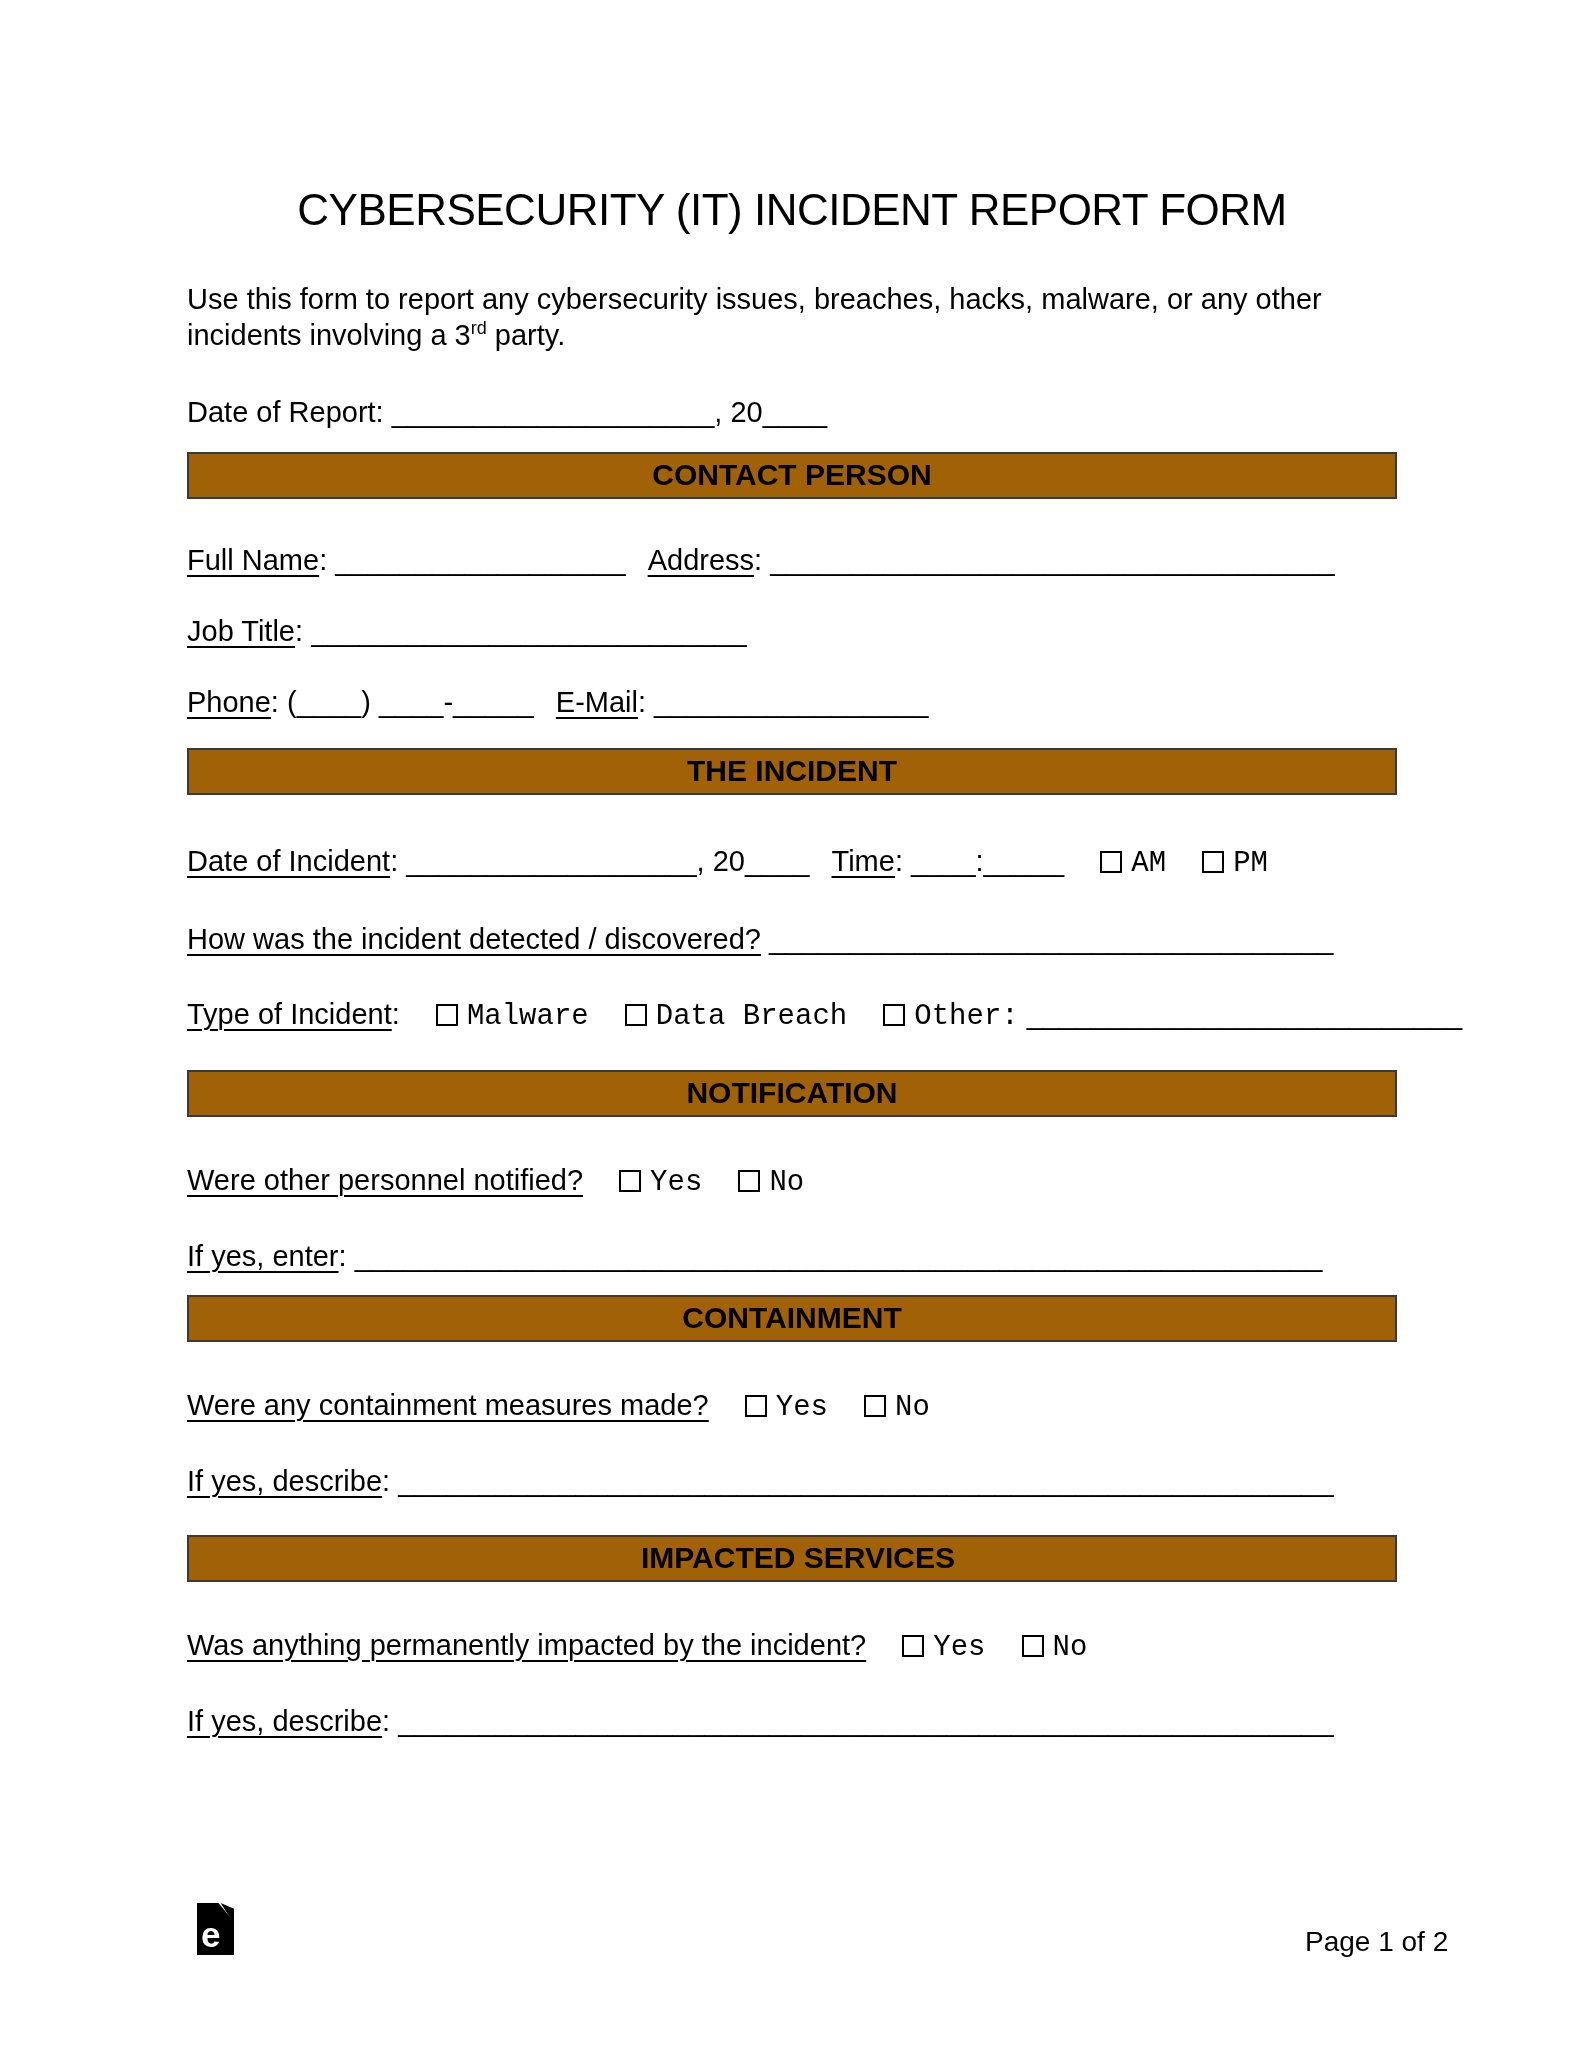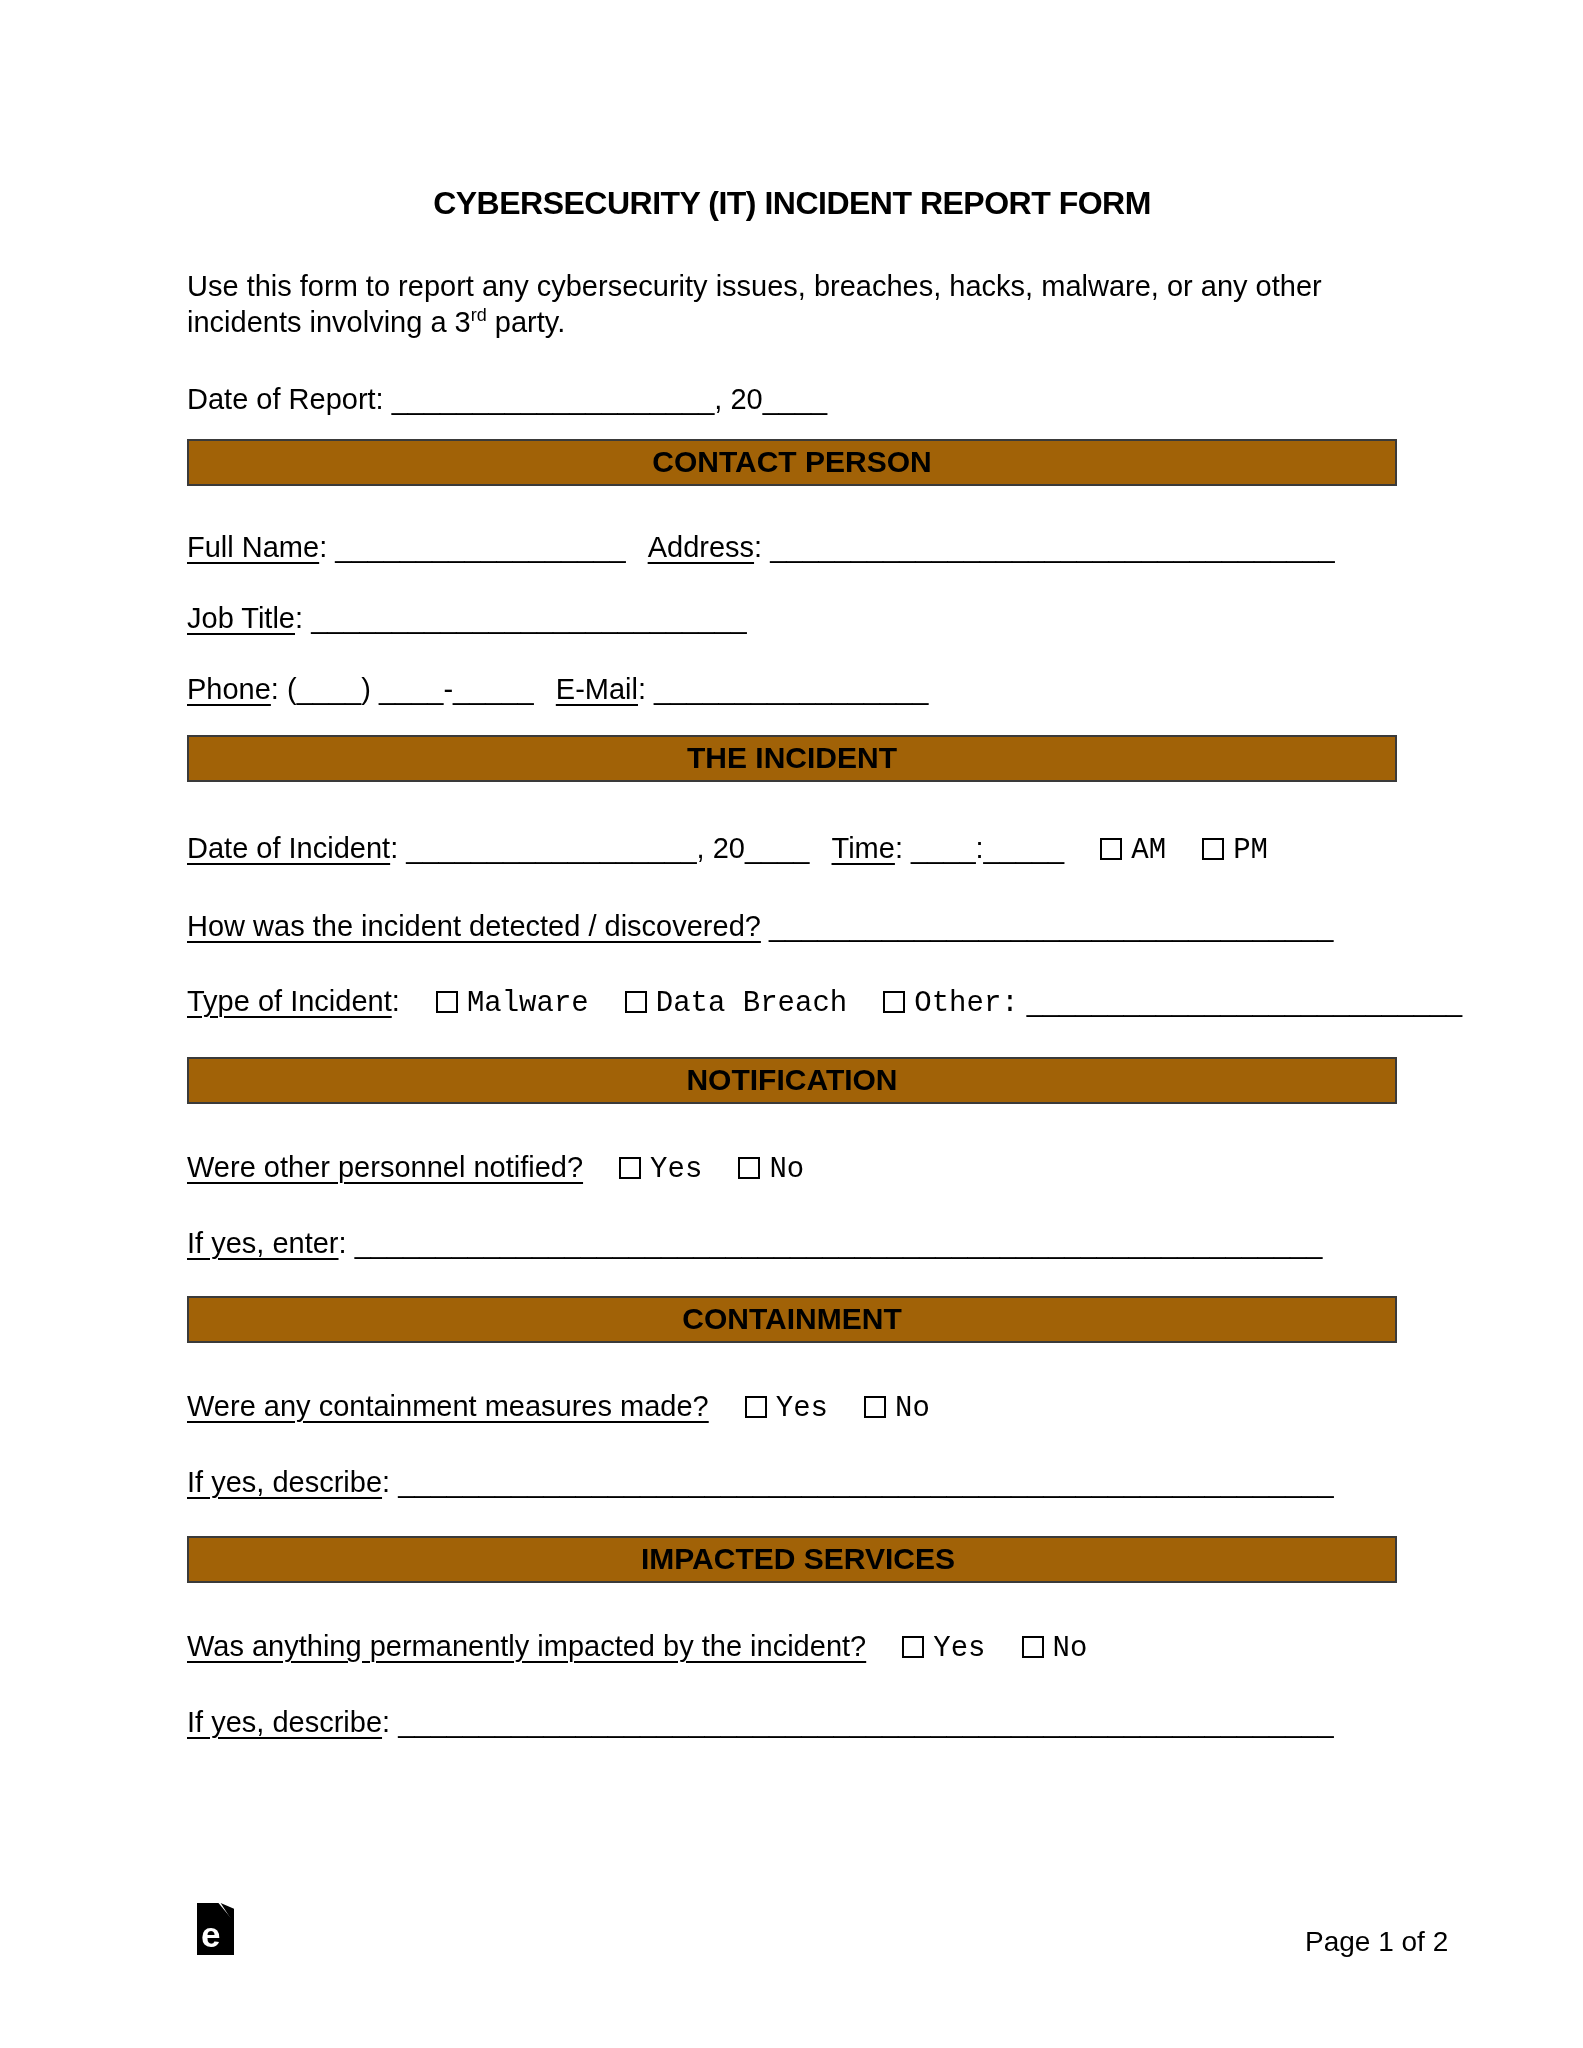--- a/index.html
+++ b/index.html
@@ -18,22 +18,22 @@
     overflow: hidden;
   }
   .content {
     position: absolute;
     left: 187px;
     top: 0;
     width: 1210px;
   }
   .doc-title {
     margin: 185px 0 0 0;
-    font-size: 32px;
-    font-weight: 700;
+    font-size: 44px;
+    font-weight: 400;
     text-align: center;
     letter-spacing: -0.5px;
     white-space: nowrap;
   }
   .intro {
     margin: 46px 0 0 0;
     max-width: 1150px;
     line-height: 36px;
   }
   .intro sup {
@@ -82,21 +82,21 @@
   .mt-report   { margin-top: 44px; }
   .mt-bar1     { margin-top: 25px; }
   .mt-fullname { margin-top: 46px; }
   .mt-std41    { margin-top: 41px; }
   .mt-bar2     { margin-top: 31px; }
   .mt-first51  { margin-top: 51px; }
   .mt-std45    { margin-top: 45px; }
   .mt-bar3     { margin-top: 38px; }
   .mt-first48  { margin-top: 48px; }
   .mt-std43    { margin-top: 43px; }
-  .mt-bar4     { margin-top: 38px; }
+  .mt-bar4     { margin-top: 24px; }
   .mt-bar5     { margin-top: 39px; padding-left: 12px; }
 
   
   .logo {
     position: absolute;
     left: 197px;
     top: 1903px;
     width: 37px;
     height: 52px;
   }

